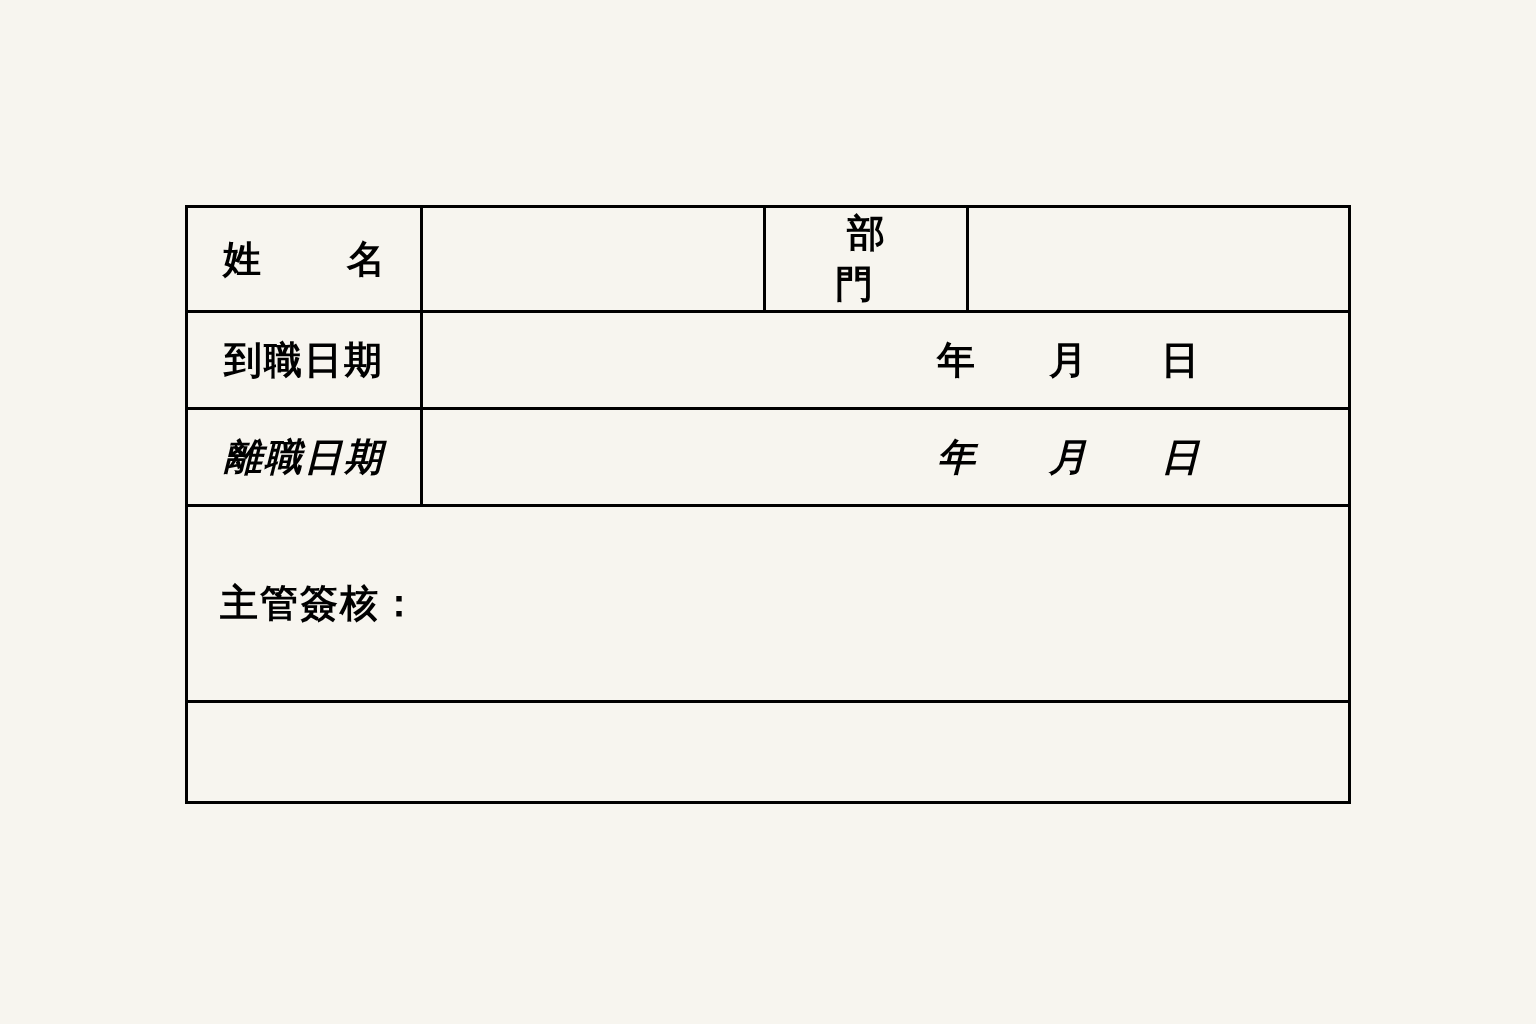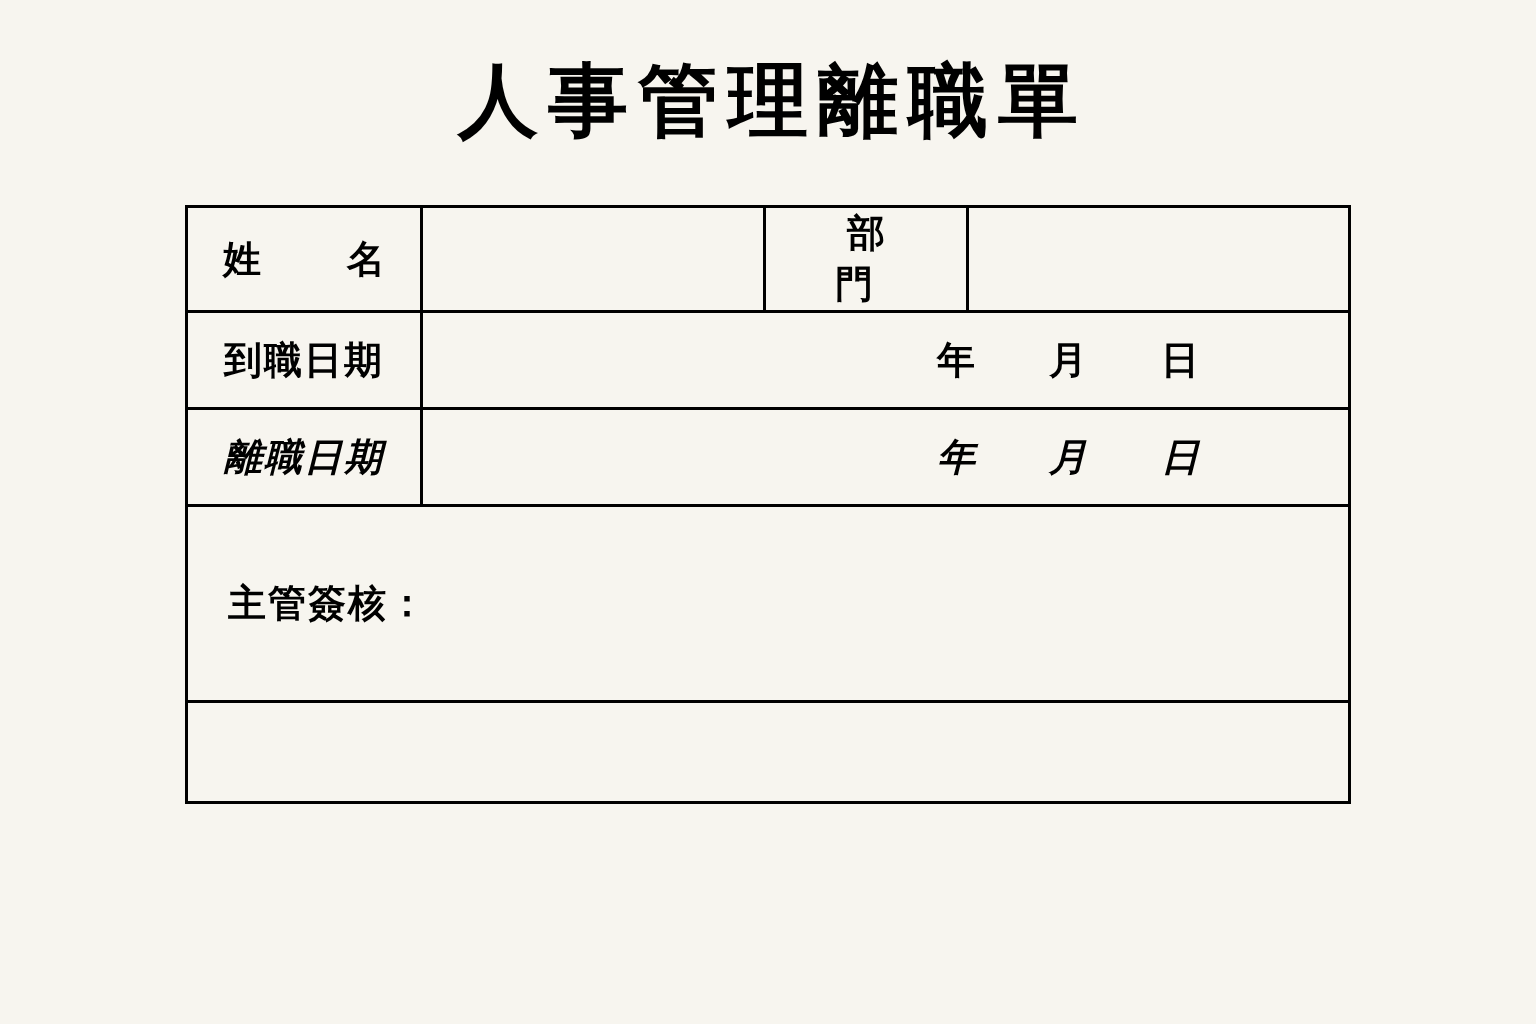--- a/index.html
+++ b/index.html
@@ -73,31 +73,30 @@
   .date-line span {
     display: inline-block;
     width: 112px;
     text-align: center;
   }
   .sign-cell {
     vertical-align: middle;
     text-align: left;
   }
   .sign-text {
-    padding-left: 40px;
+    padding-left: 32px;
     letter-spacing: 2px;
   }
   .empty-cell {}
 </style>
 </head>
 <body>
 
 <div class="page">
 
-  <div class="form-title">人事管理離職單</div>
 
   <table class="form-table">
     <colgroup>
       <col style="width:235px">
       <col style="width:343px">
       <col style="width:203px">
       <col style="width:382px">
     </colgroup>
     <tbody>
       <tr class="row-name">

